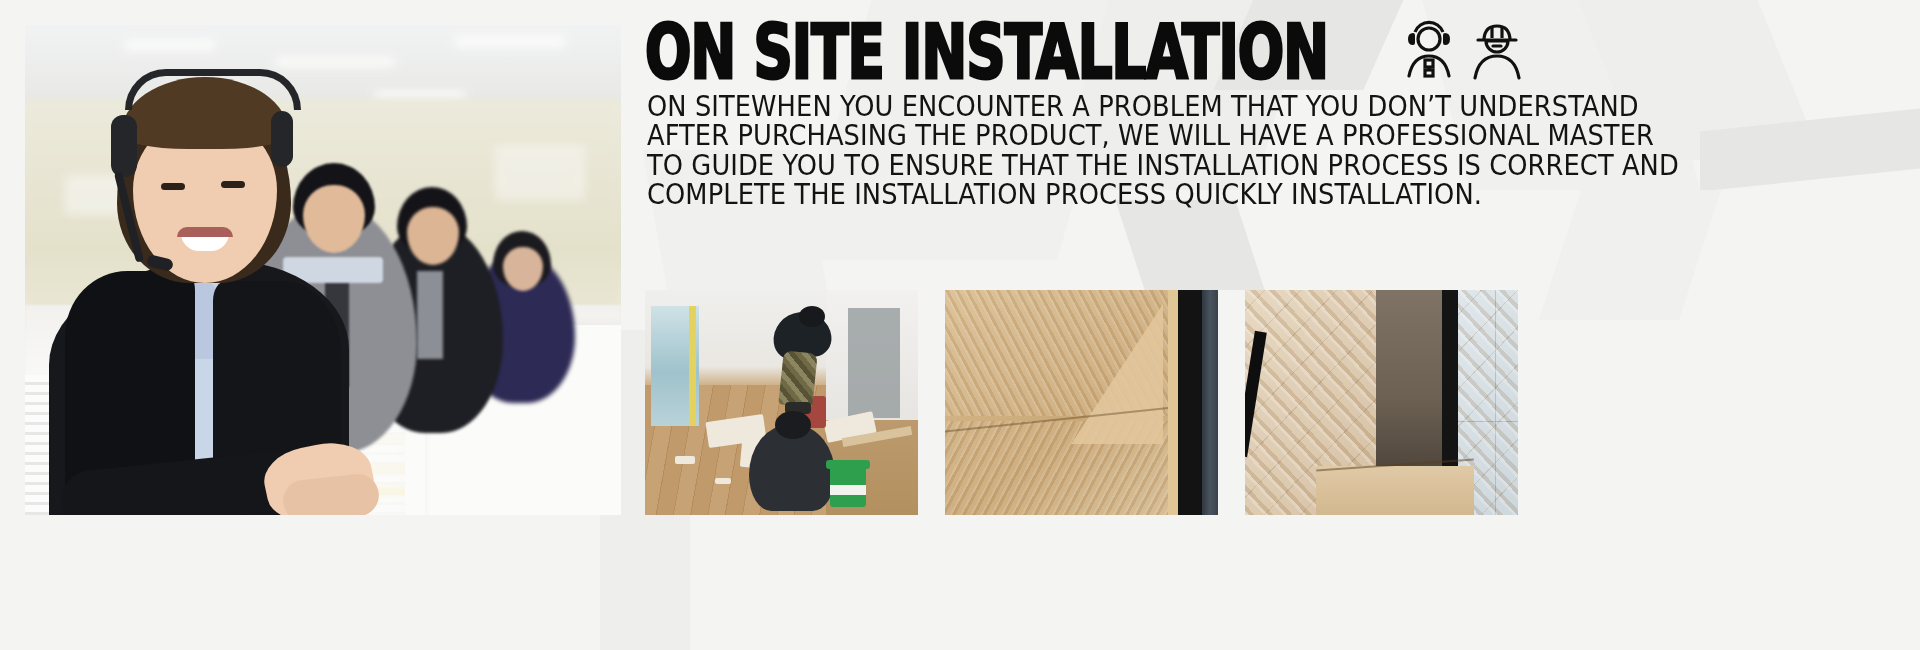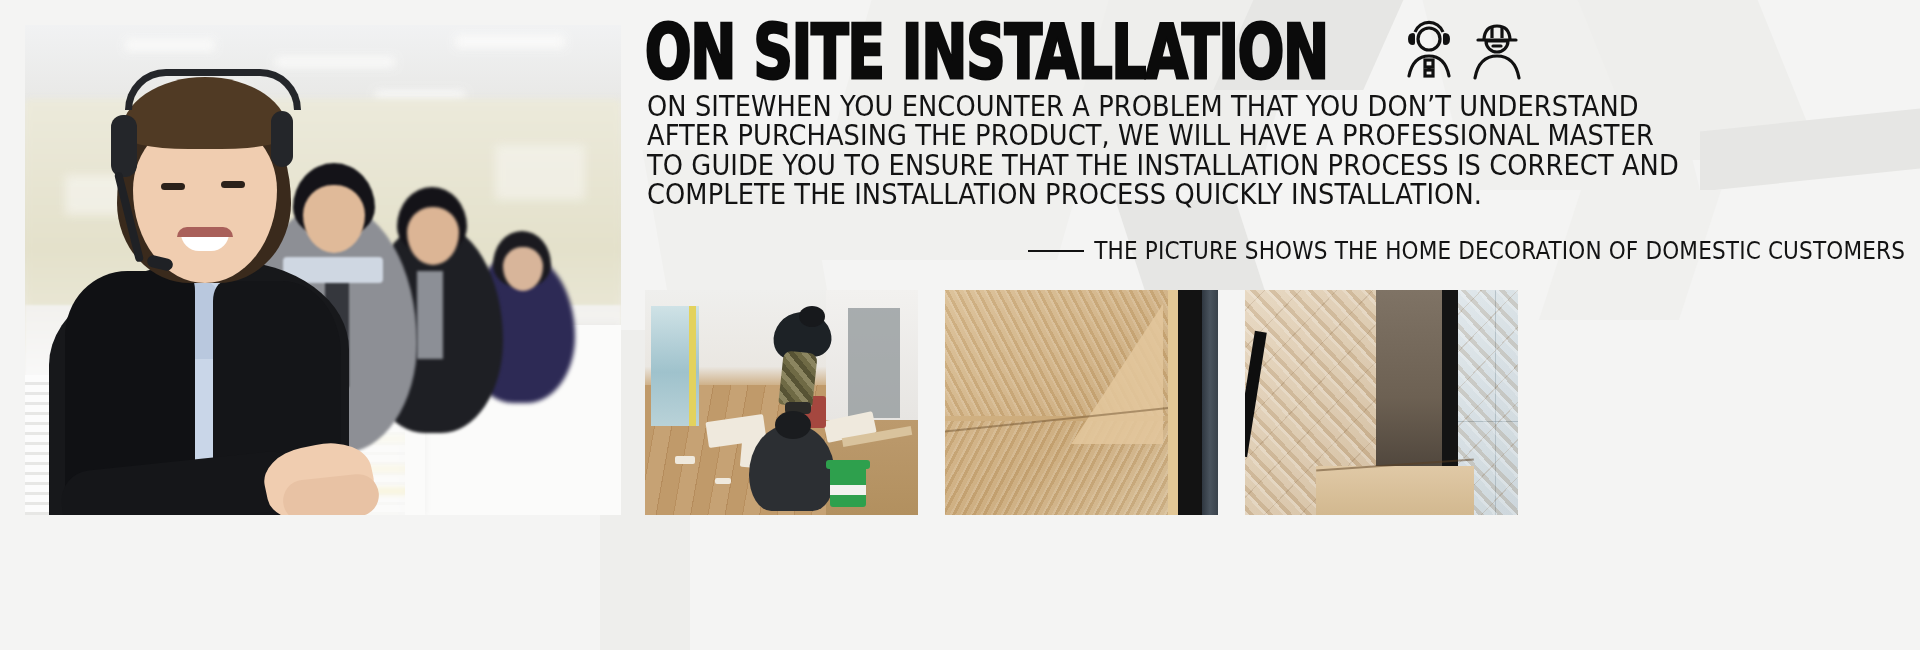--- a/index.html
+++ b/index.html
@@ -399,24 +399,20 @@
       </span>
     </div>
 
     <div id="body-copy">
       <p>ON SITEWHEN YOU ENCOUNTER A PROBLEM THAT YOU DON’T UNDERSTAND</p>
       <p>AFTER PURCHASING THE PRODUCT, WE WILL HAVE A PROFESSIONAL MASTER</p>
       <p>TO GUIDE YOU TO ENSURE THAT THE INSTALLATION PROCESS IS CORRECT AND</p>
       <p>COMPLETE THE INSTALLATION PROCESS QUICKLY INSTALLATION.</p>
     </div>
 
-    <div id="caption-row">
-      <span id="caption-rule"></span>
-      <span id="caption-text">THE PICTURE SHOWS THE HOME DECORATION OF DOMESTIC CUSTOMERS</span>
-    </div>
 
     <div id="gallery">
 
       <div class="shot">
         <div class="sp s1-bg"></div>
         <div class="sp s1-floor"></div>
         <div class="sp s1-window"></div>
         <div class="sp s1-windowbar"></div>
         <div class="sp s1-wallR"></div>
         <div class="sp s1-door"></div>

